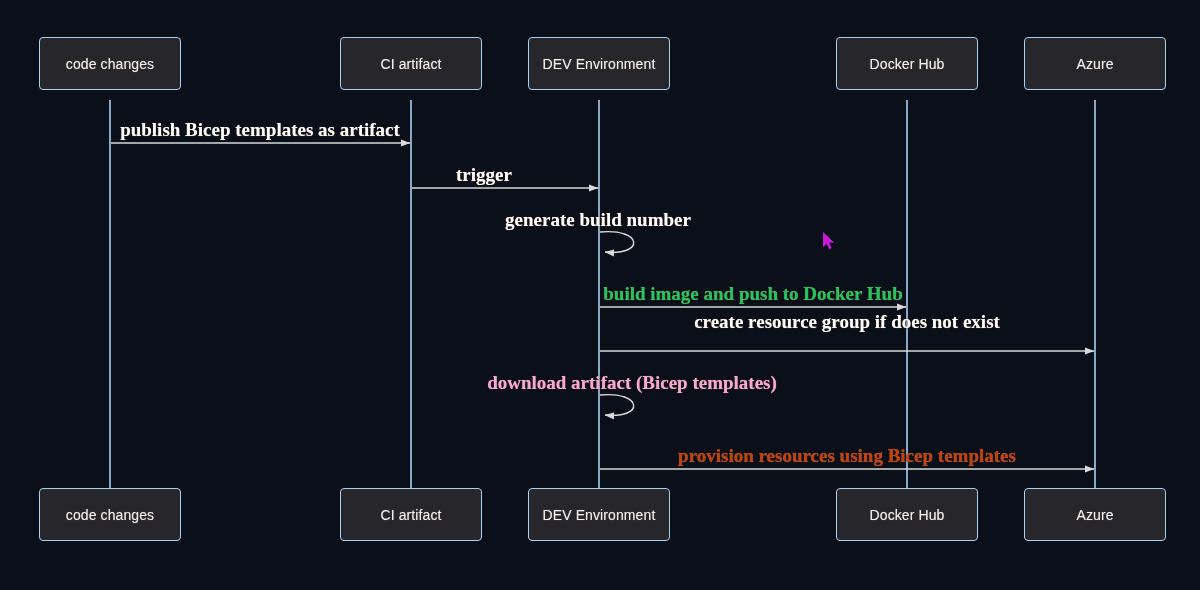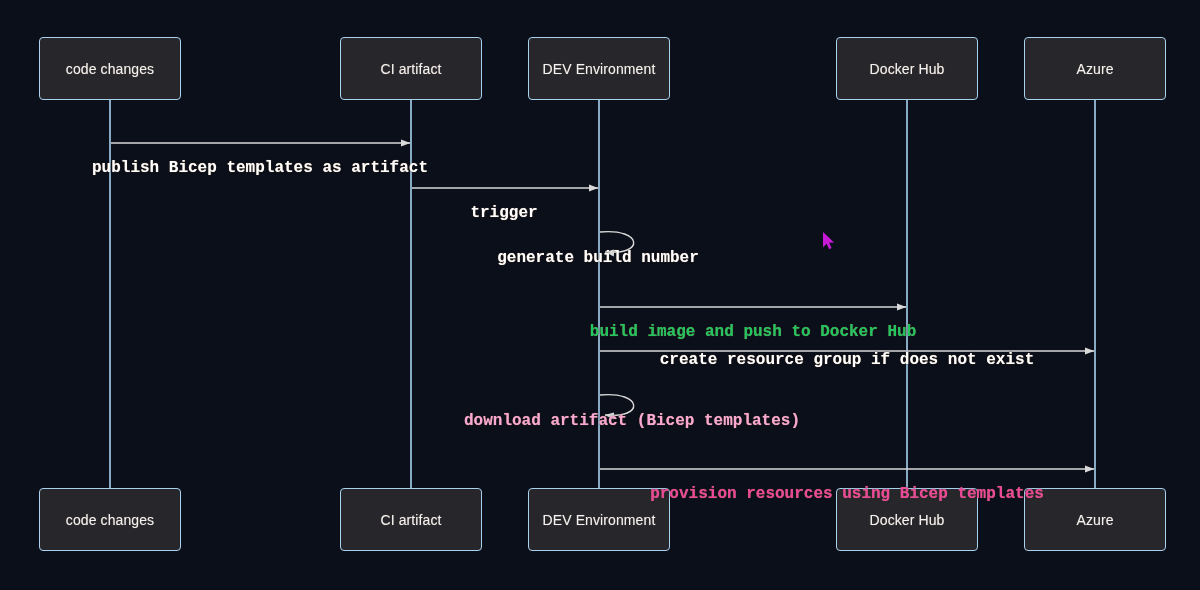--- a/index.html
+++ b/index.html
@@ -23,46 +23,45 @@
     position: absolute;
     left: 0;
     top: 0;
     width: 1200px;
     height: 590px;
   }
   .participant-box {
     position: absolute;
     box-sizing: border-box;
     width: 142px;
-    height: 63px;
+    height: 53px;
     background: #26262b;
     border: 1px solid #a9d1f0;
     border-radius: 4px;
     display: flex;
     align-items: center;
     justify-content: center;
   }
   .participant-label {
     color: #f2f2f2;
     font-size: 14px;
     font-family: "Liberation Sans", sans-serif;
     letter-spacing: 0.1px;
     white-space: nowrap;
     text-shadow: 0 0 1px rgba(255,200,150,0.45);
   }
   .msg-label {
     position: absolute;
     color: #ffffff;
-    font-size: 16px;
+    font-size: 19px;
     font-weight: bold;
-    font-family: Liberation Mono, monospace;
+    font-family: Liberation Serif, serif;
     white-space: nowrap;
     transform: translateX(-50%);
     text-shadow: 0 0 1px rgba(255,190,140,0.55), 0 0 2px rgba(0,0,0,0.6);
-    margin-top: 40px;
   }
   .cursor {
     position: absolute;
     width: 14px;
     height: 20px;
     pointer-events: none;
   }
 </style>
 </head>
 <body>
@@ -124,25 +123,25 @@
       </div>
       <div class="participant-box" style="left: 1024px; top: 37px; background: rgb(38, 38, 43); border-color: rgb(169, 209, 240);">
         <span class="participant-label" style="color: rgb(242, 242, 242);">Azure</span>
       </div>
       <div class="participant-box" style="left: 1024px; top: 488px; background: rgb(38, 38, 43); border-color: rgb(169, 209, 240);">
         <span class="participant-label" style="color: rgb(242, 242, 242);">Azure</span>
       </div>
     </div>
   <div id="labels-layer">
       <div class="msg-label" style="left: 260px; top: 119px; color: rgb(255, 255, 255);">publish Bicep templates as artifact</div>
-      <div class="msg-label" style="left: 504px; top: 164px; color: rgb(255, 255, 255);">trigger</div>
+      <div class="msg-label" style="left: 484px; top: 164px; color: rgb(255, 255, 255);">trigger</div>
       <div class="msg-label" style="left: 598px; top: 209px; color: rgb(255, 255, 255);">generate build number</div>
       <div class="msg-label" style="left: 753px; top: 283px; color: #22c55e;">build image and push to Docker Hub</div>
       <div class="msg-label" style="left: 847px; top: 311px; color: rgb(255, 255, 255);">create resource group if does not exist</div>
       <div class="msg-label" style="left: 632px; top: 372px; color: #f9a8d4;">download artifact (Bicep templates)</div>
-      <div class="msg-label" style="left: 847px; top: 445px; color: #ec4899;">provision resources using Bicep templates</div>
+      <div class="msg-label" style="left: 847px; top: 445px; color: #c2410c;">provision resources using Bicep templates</div>
     </div>
 
   <svg class="cursor" id="cursor" viewBox="0 0 14 20" style="left: 822px; top: 231px;">
     <path id="cursor-path" d="M1,1 L1,16.2 L4.7,12.7 L7.1,18.2 L9.6,17.1 L7.2,11.8 L12.1,11.6 Z" fill="#c71ad6"></path>
   </svg>
 
 </div>
 
 </body></html>

